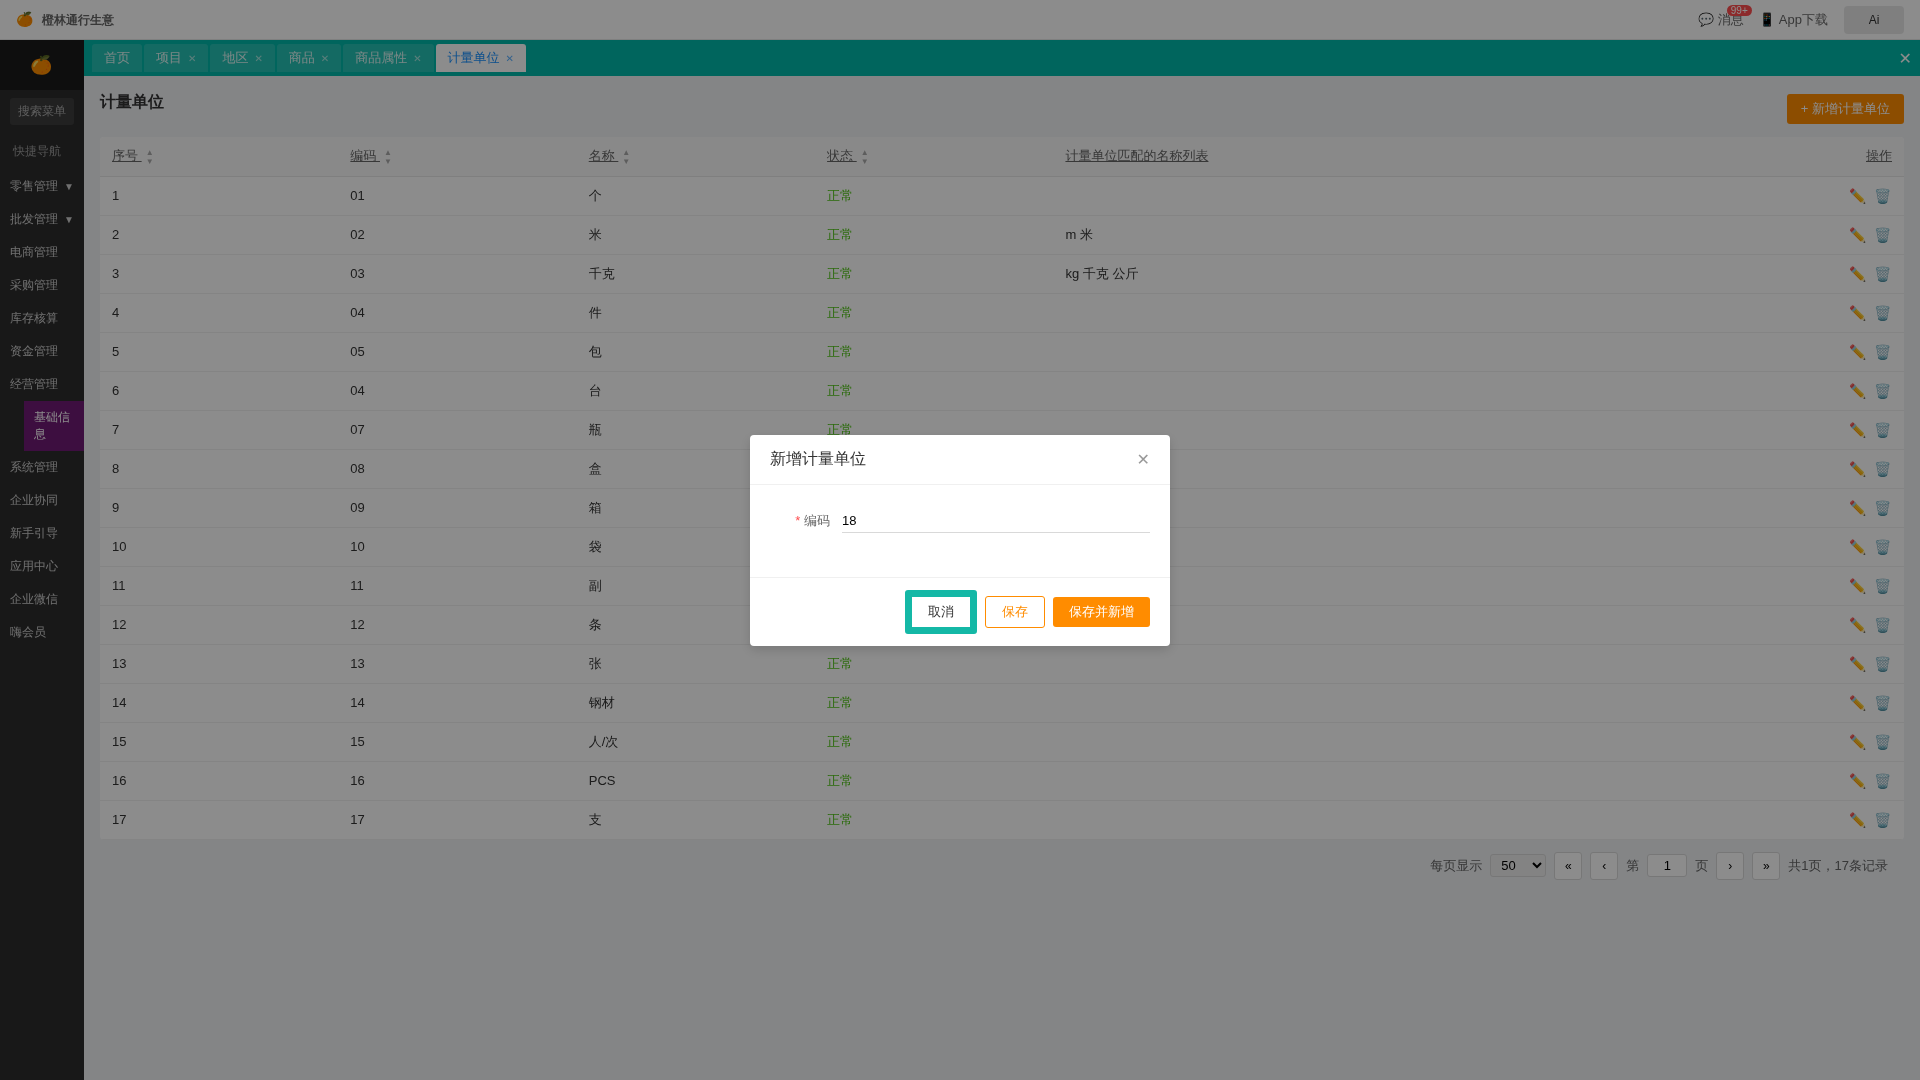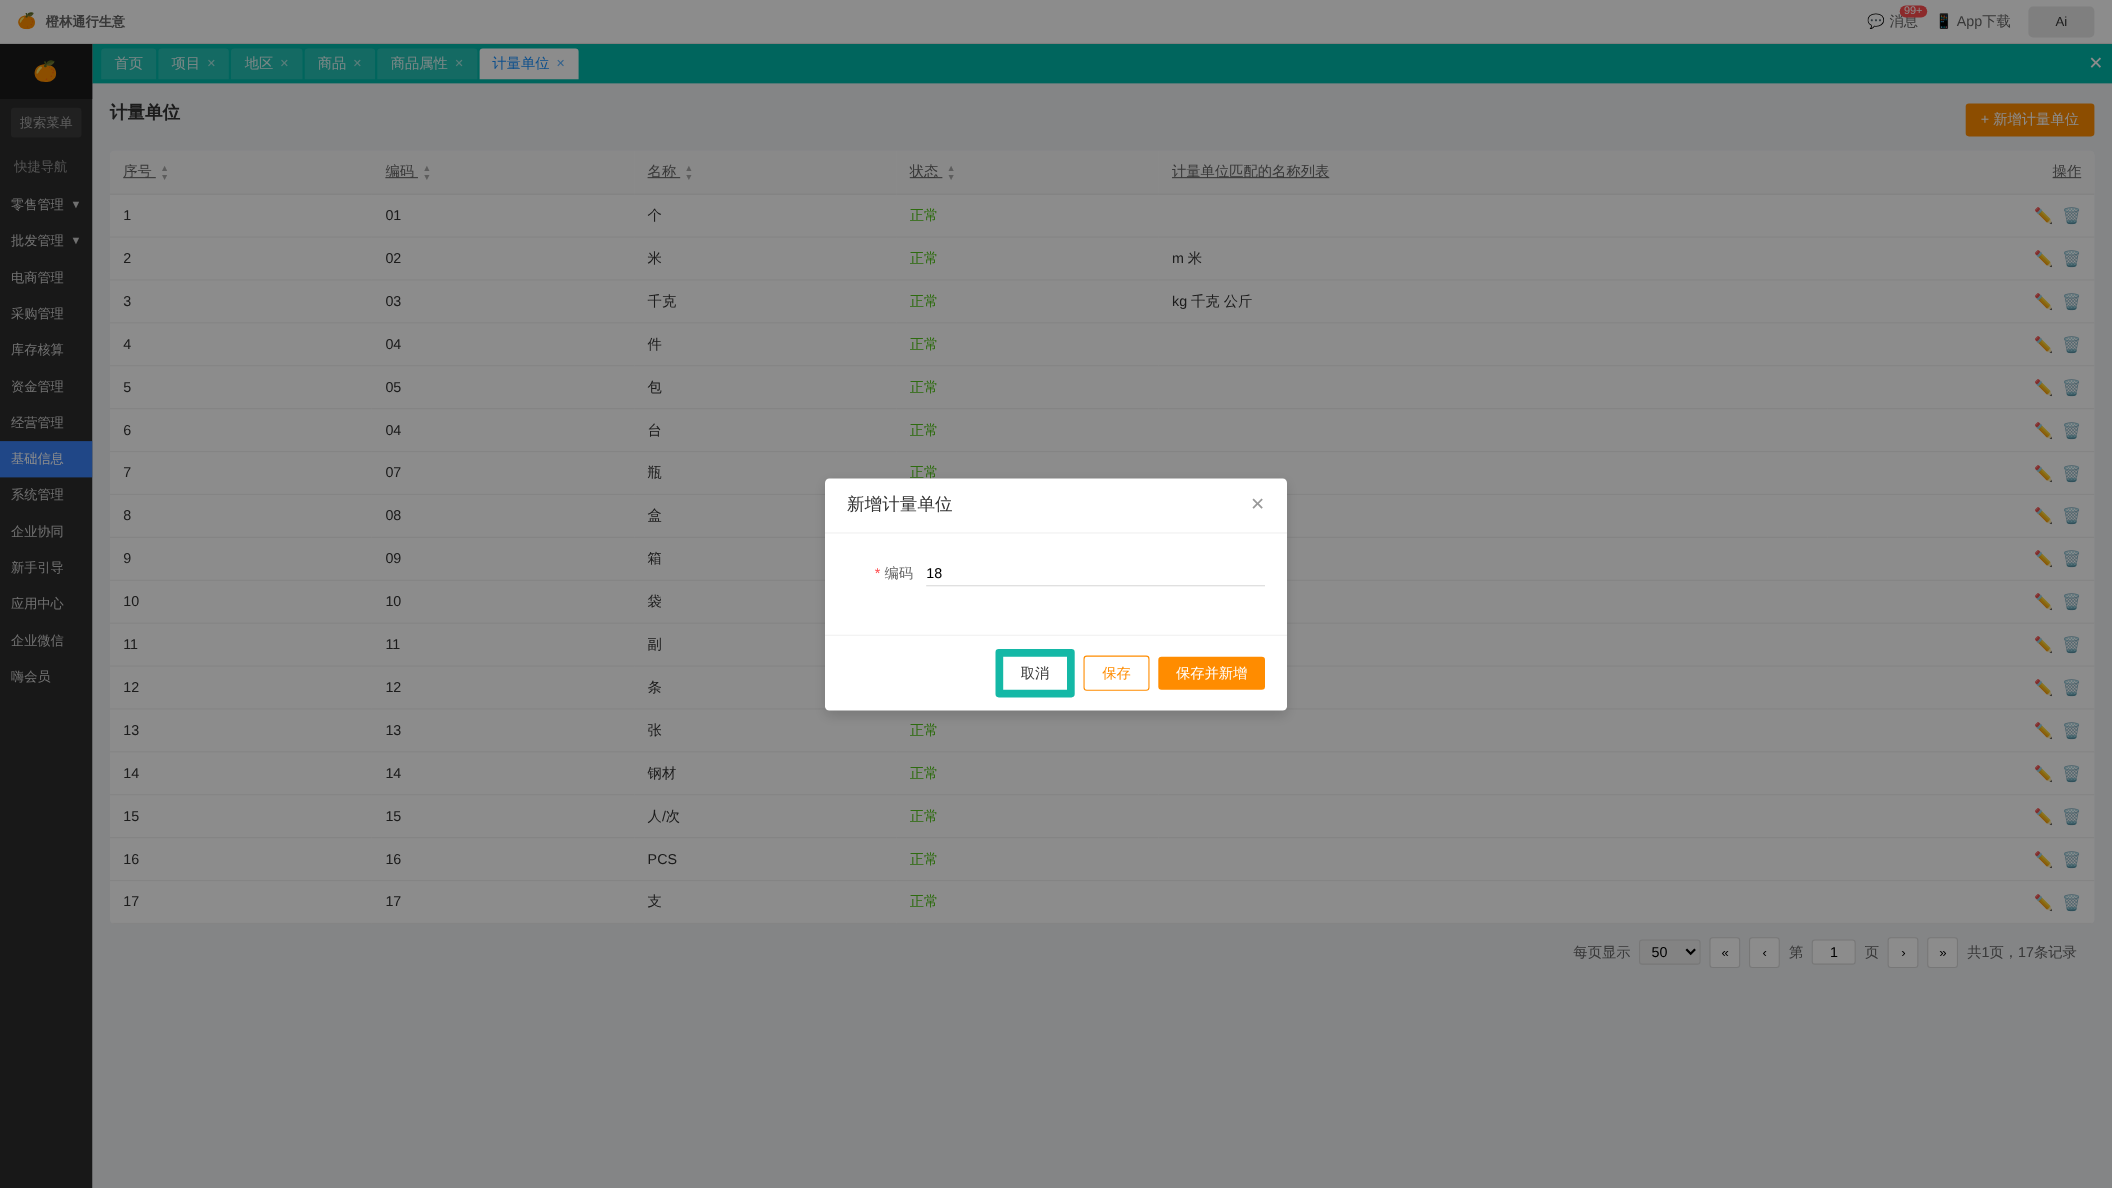--- a/index.html
+++ b/index.html
@@ -132,21 +132,21 @@
           </div>
           <div class="sidebar-section-item">
             <span>库存核算</span>
           </div>
           <div class="sidebar-section-item">
             <span>资金管理</span>
           </div>
           <div class="sidebar-section-item">
             <span>经营管理</span>
           </div>
-          <div class="sidebar-section-item active" style="background:#3b82f6; color:#fff;">
+          <div class="sidebar-section-item active" style="background:#701a75; color:#fff;margin-left:24px;">
             <span>基础信息</span>
           </div>
           <div class="sidebar-section-item">
             <span>系统管理</span>
           </div>
           <div class="sidebar-section-item">
             <span>企业协同</span>
           </div>
           <div class="sidebar-section-item">
             <span>新手引导</span>

